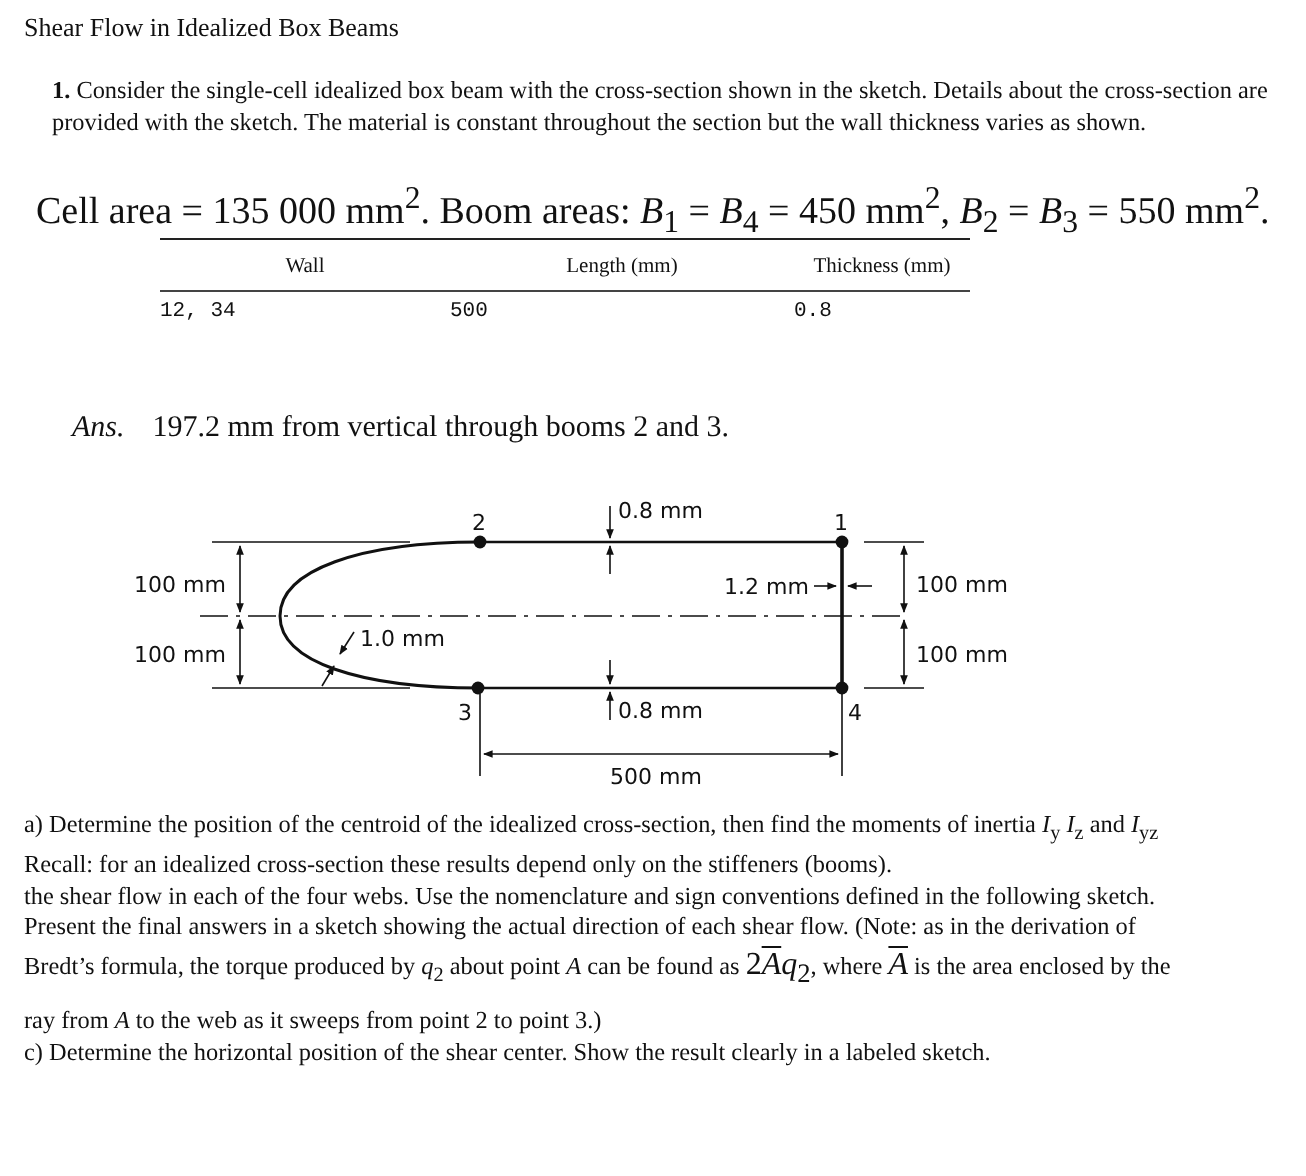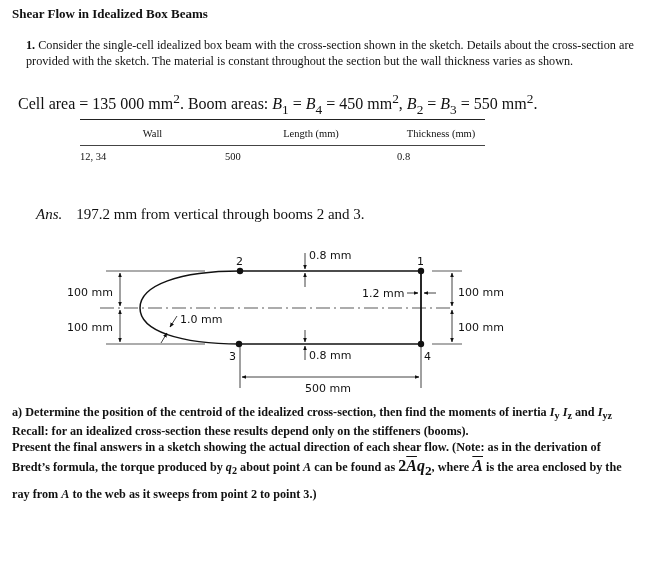--- a/index.html
+++ b/index.html
@@ -1,32 +1,32 @@
 <!DOCTYPE html>
 <html><head>
 <meta charset="utf-8">
 <style>
   html,body{margin:0;padding:0;background:#ffffff;}
   body{width:653px;height:588px;position:relative;overflow:hidden;font-family:"Liberation Serif",serif;color:#111;}
   .abs{position:absolute;}
-  .title{left:12px;top:6px;font-size:13px;font-weight:bold;}
+  .title{left:12px;top:6px;font-size:13px;font-weight:normal;}
   .p1{left:12px;top:38px;width:632px;font-size:12.2px;line-height:15.5px;margin-left:14px;}
   .p1 b{font-weight:bold;}
-  .cell{left:18px;top:91px;font-size:16px;white-space:nowrap;}
+  .cell{left:18px;top:91px;font-size:19px;white-space:nowrap;}
   .cell i{font-style:italic;}
   table.walls{position:absolute;left:80px;top:119px;width:405px;border-collapse:collapse;font-size:10.5px;line-height:11px;}
   table.walls th{font-weight:normal;text-align:center;padding:8px 0 6px 0;border-top:1.5px solid #222;border-bottom:1px solid #444;}
   table.walls td{padding:0;}
-  table.walls tr.first td{padding-top:5px;}
+  table.walls tr.first td{padding-top:5px;font-family:Liberation Mono, monospace;}
   table.walls tr.last td{padding-bottom:4px;border-bottom:1.5px solid #222;}
   .ans{left:36px;top:206px;font-size:15px;white-space:nowrap;}
   .ans i{font-style:italic;margin-right:14px;}
   svg.diag{position:absolute;left:0;top:240px;}
   .dlabel{font-family:"DejaVu Sans",sans-serif;font-size:11px;fill:#111;}
-  .q{left:12px;top:405px;width:636px;font-size:12.2px;line-height:15.6px;font-weight:bold;}
+  .q{left:12px;top:405px;width:636px;font-size:12.2px;line-height:15.6px;}
   .q .line{display:block;white-space:nowrap;}
   .q i{font-style:italic;}
   .bigeq{font-size:16px;}
   .ov{text-decoration:overline;}
 </style>
 </head>
 <body>
 
 <div class="abs title">Shear Flow in Idealized Box Beams</div>
 
@@ -115,16 +115,18 @@
   <text class="dlabel" x="67" y="296">100 mm</text>
   <text class="dlabel" x="67" y="331">100 mm</text>
   <text class="dlabel" x="458" y="296">100 mm</text>
   <text class="dlabel" x="458" y="331">100 mm</text>
   <text class="dlabel" x="305" y="392">500 mm</text>
 </svg>
 
 <div class="abs q">
   <span class="line"><span>a)  Determine the position of the centroid of the idealized cross-section, then find the moments of inertia </span><i>I</i><sub>y</sub> <i>I</i><sub>z</sub><span> and </span><i>I</i><sub>yz</sub></span>
   <span class="line">Recall:  for an idealized cross-section these results depend only on the stiffeners (booms).</span>
+  <span class="line">the shear flow in each of the four webs.  Use the nomenclature and sign conventions defined in the following sketch.</span>
   <span class="line">Present the final answers in a sketch showing the actual direction of each shear flow.  (Note:  as in the derivation of</span>
   <span class="line" style="line-height:22px"><span>Bredt’s formula, the torque produced by </span><i>q</i><sub>2</sub><span> about point </span><i>A</i><span> can be found as </span><span class="bigeq"><span>2</span><i class="ov">A</i><i>q</i><sub>2</sub></span><span>, where  </span><i class="ov bigeq">A</i><span> is the area enclosed by the</span></span>
   <span class="line" style="margin-top:4px"><span>ray from </span><i>A</i><span> to the web as it sweeps from point 2 to point 3.)</span></span>
+  <span class="line">c)  Determine the horizontal position of the shear center.  Show the result clearly in a labeled sketch.</span>
 </div>
 
 </body></html>

